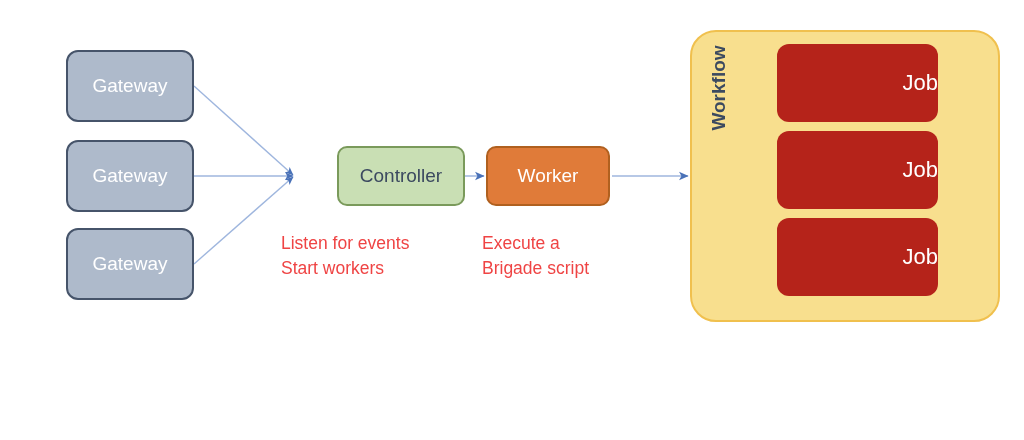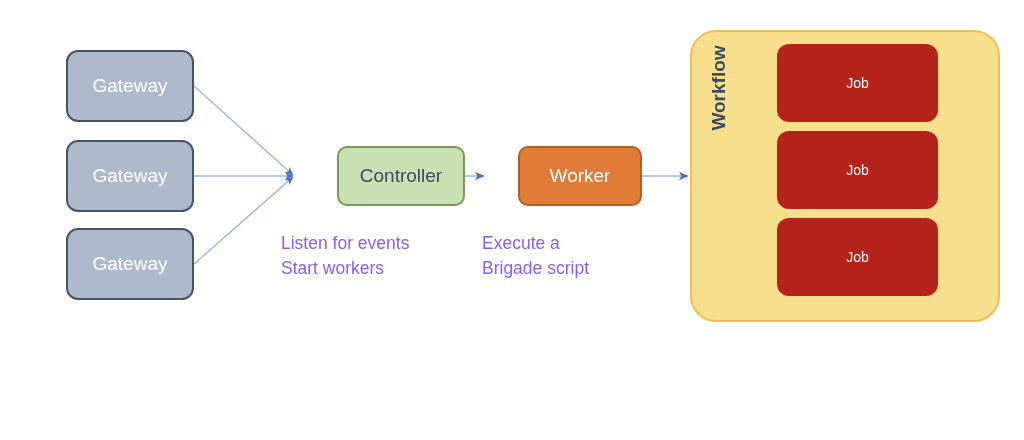--- a/index.html
+++ b/index.html
@@ -68,21 +68,20 @@
   .worker {
     left: 486px;
     top: 146px;
     width: 124px;
     height: 60px;
     background: #E07B39;
     border: 2px solid #B0601F;
     border-radius: 10px;
     color: #ffffff;
     font-size: 19px;
-    margin-left: 32px;
   }
 
   .workflow-panel {
     position: absolute;
     left: 690px;
     top: 30px;
     width: 310px;
     height: 292px;
     box-sizing: border-box;
     background: #F8DF8E;
@@ -107,29 +106,30 @@
     white-space: nowrap;
   }
 
   .job {
     left: 777px;
     width: 161px;
     height: 78px;
     background: #B5231A;
     border-radius: 12px;
     color: #ffffff;
-    font-size: 14px;
+    font-size: 22px;
+    justify-content: flex-end;
   }
   .job1 { top: 44px; }
   .job2 { top: 131px; }
   .job3 { top: 218px; }
 
   .caption {
     position: absolute;
-    color: #8b5cf6;
+    color: #ef4444;
     font-size: 17.5px;
     line-height: 1.42;
     white-space: pre-line;
   }
   .cap-gateway   { left: 26px;  top: 325px; width: 260px; }
   .cap-controller{ left: 281px; top: 231px; width: 190px; }
   .cap-worker    { left: 482px; top: 231px; width: 190px; }
   .cap-workflow  { left: 714px; top: 336px; width: 290px; }
 </style>
 </head>

